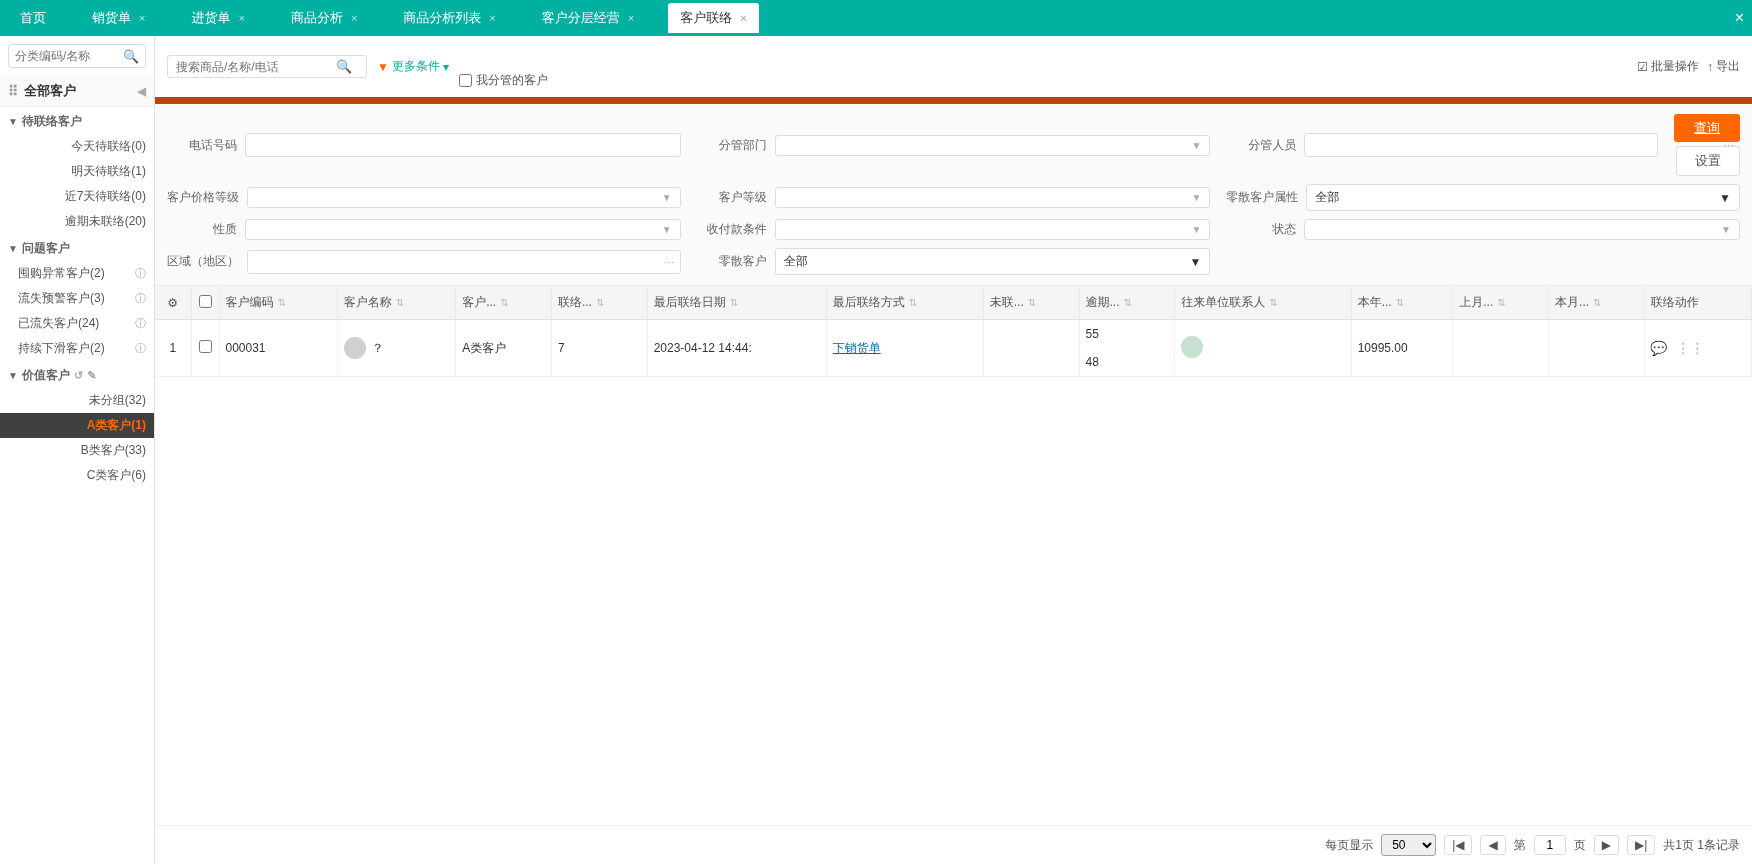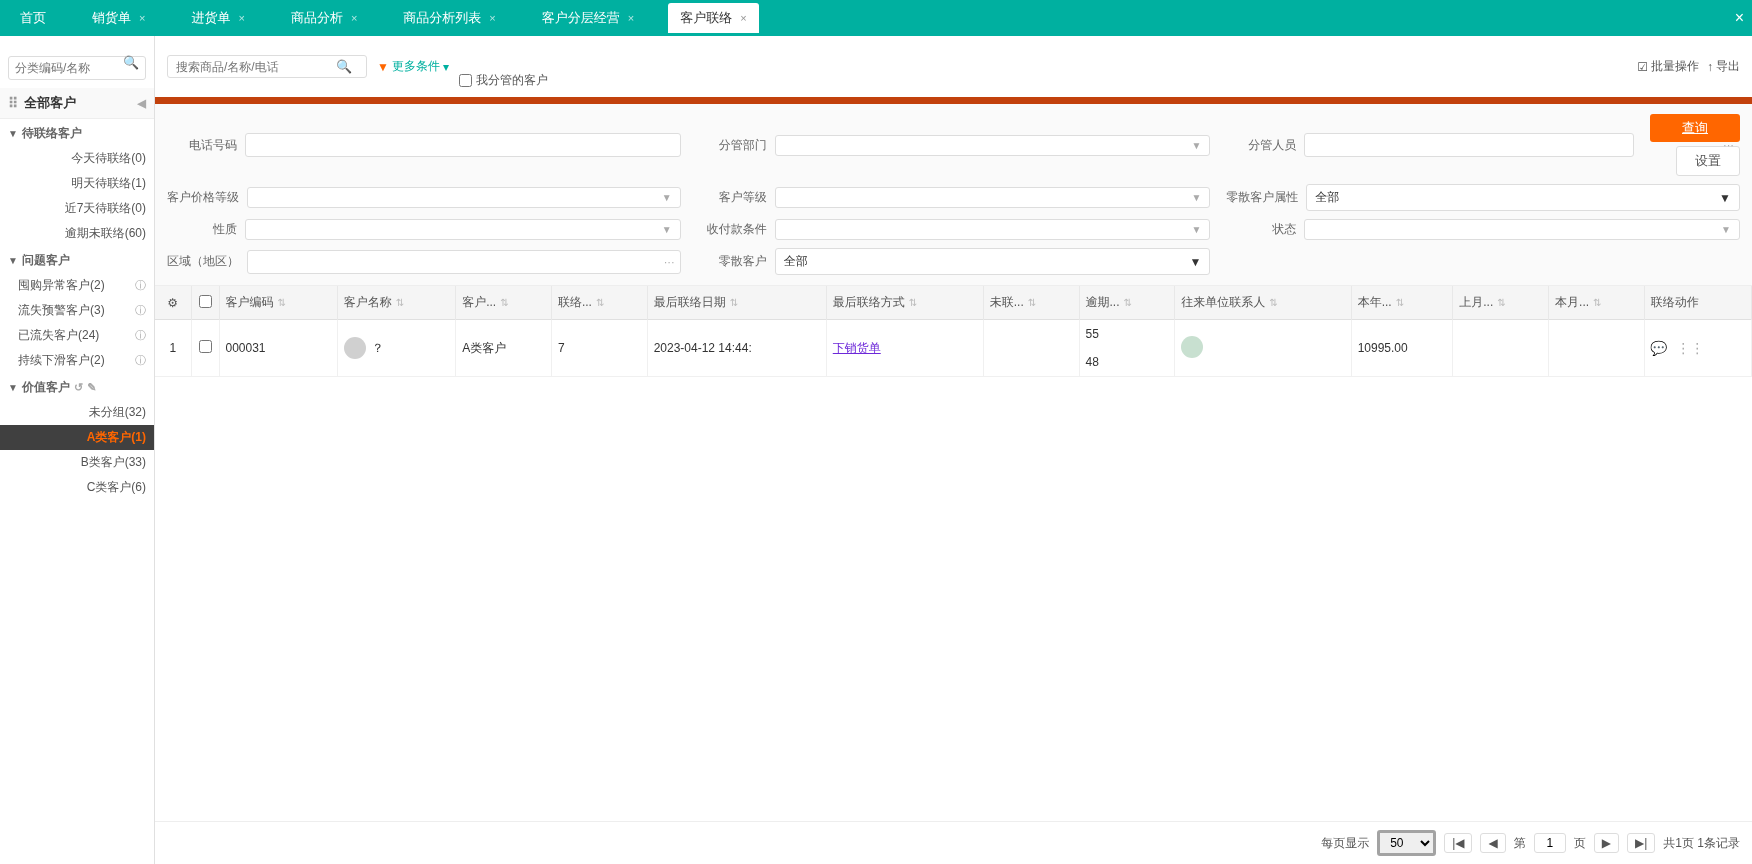--- a/index.html
+++ b/index.html
@@ -68,21 +68,20 @@
       position: relative;
     }
     .sidebar-search input {
       width: 100%;
       border: 1px solid #ddd;
       border-radius: 3px;
       padding: 4px 24px 4px 6px;
       font-size: 12px;
       color: #999;
       outline: none;
-      margin-top: 12px;
     }
     .sidebar-search .search-icon {
       position: absolute;
       right: 14px;
       top: 50%;
       transform: translateY(-50%);
       color: #00b0a0;
       font-size: 13px;
     }
     .sidebar-section-header {
@@ -259,21 +258,21 @@
       display: flex;
       align-items: center;
       justify-content: space-between;
       cursor: pointer;
     }
     .query-btn {
       background: #f60;
       color: #fff;
       border: none;
       border-radius: 3px;
-      padding: 5px 32px;
+      padding: 5px 20px;
       font-size: 13px;
       cursor: pointer;
       font-family: inherit;
       text-decoration: underline;
     }
     .setting-btn {
       background: #fff;
       color: #555;
       border: 1px solid #ddd;
       border-radius: 3px;
@@ -322,39 +321,39 @@
     thead th .sort-icon { color: #bbb; font-size: 10px; }
     tbody tr {
       border-bottom: 1px solid #f0f0f0;
     }
     tbody td {
       padding: 7px 6px;
       color: #333;
       border-right: 1px solid #f0f0f0;
       white-space: nowrap;
     }
-    .td-link { color: #6d28d9; cursor: pointer; text-decoration: underline; }
+    .td-link { color: #0369a1; cursor: pointer; text-decoration: underline; }
     .td-num { text-align: center; }
     .row-actions { display: flex; gap: 8px; align-items: center; }
     .action-icon { color: #aaa; font-size: 14px; cursor: pointer; }
 
     
     .pagination {
       display: flex;
       align-items: center;
       justify-content: flex-end;
       padding: 8px 12px;
       border-top: 1px solid #eee;
       background: #fff;
       gap: 8px;
       font-size: 12px;
       color: #555;
     }
     .page-size-select {
-      border: 3px solid #a3a3a3;
+      border: 1px solid #a3a3a3;
       border-radius: 3px;
       padding: 2px 6px;
       font-size: 12px;
       outline: none;
     }
     .page-btn {
       border: 1px solid #ddd;
       background: #fff;
       border-radius: 3px;
       padding: 2px 7px;
@@ -460,21 +459,21 @@
     <div class="sidebar-item">
       <span>今天待联络(0)</span>
     </div>
     <div class="sidebar-item">
       <span>明天待联络(1)</span>
     </div>
     <div class="sidebar-item">
       <span>近7天待联络(0)</span>
     </div>
     <div class="sidebar-item">
-      <span>逾期未联络(60)</span>
+      <span>逾期未联络(20)</span>
     </div>
 
     <div class="sidebar-group-title">
       <span class="arrow">▼</span>
       <span>问题客户</span>
     </div>
     <div class="sidebar-item">
       <span>囤购异常客户(2)</span>
       <span class="info-icon">ⓘ</span>
     </div>

